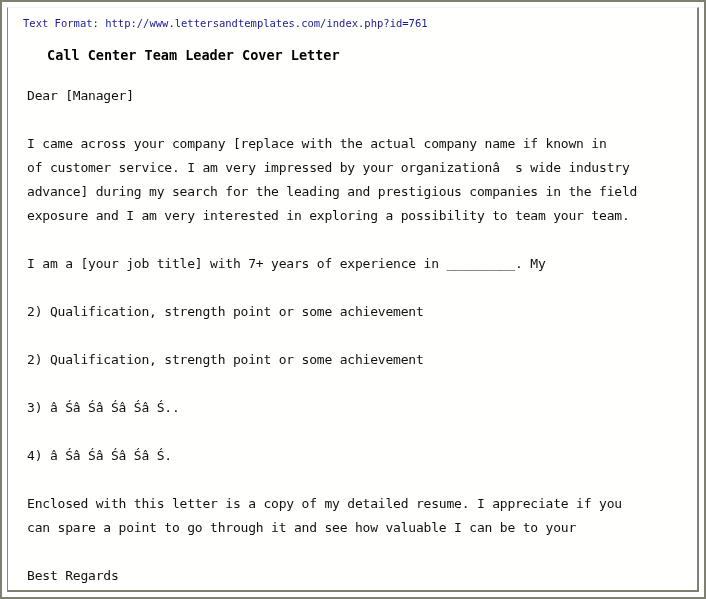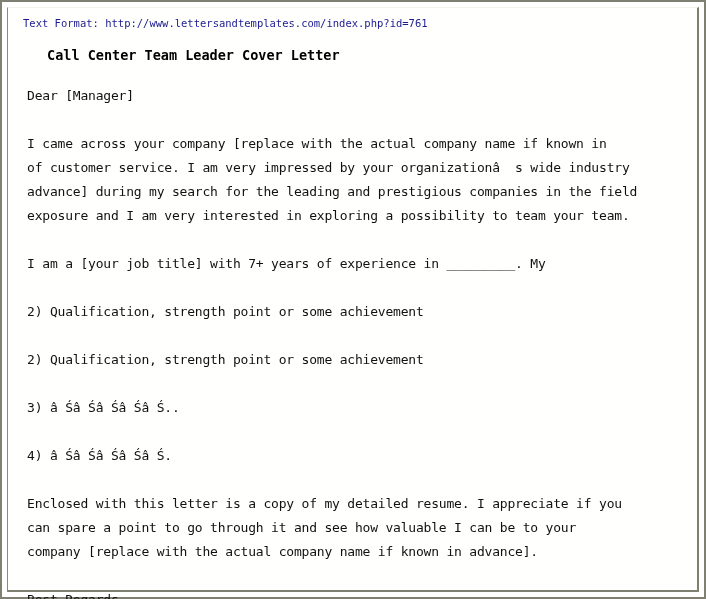--- a/index.html
+++ b/index.html
@@ -104,18 +104,17 @@
 
   <div class="para">3) â Śâ Śâ Śâ Śâ Ś..</div>
   <div class="para-gap"></div>
 
   <div class="para">4) â Śâ Śâ Śâ Śâ Ś.</div>
   <div class="para-gap"></div>
 
   <div>
     <div class="para">Enclosed with this letter is a copy of my detailed resume. I appreciate if you</div>
     <div class="para">can spare a point to go through it and see how valuable I can be to your</div>
-    <div class="para">company [replace with the actual company name if known in advance].</div>
   </div>
   <div class="para-gap"></div>
 
   <div class="para">Best Regards</div>
 </div>
 
 </body></html>

